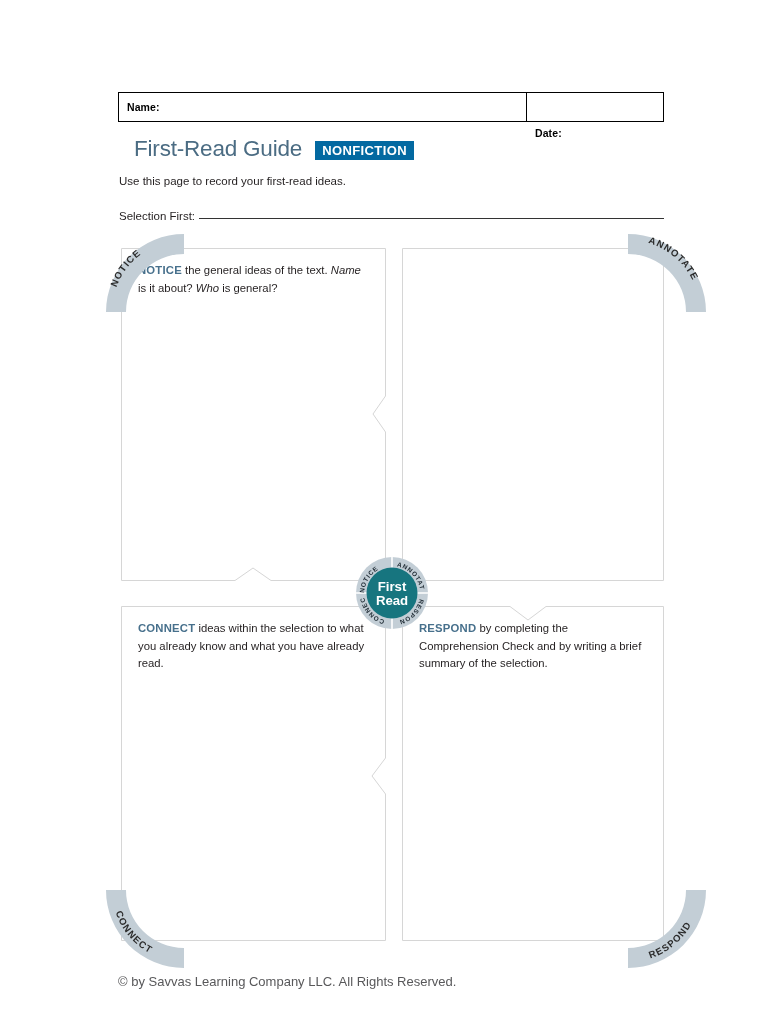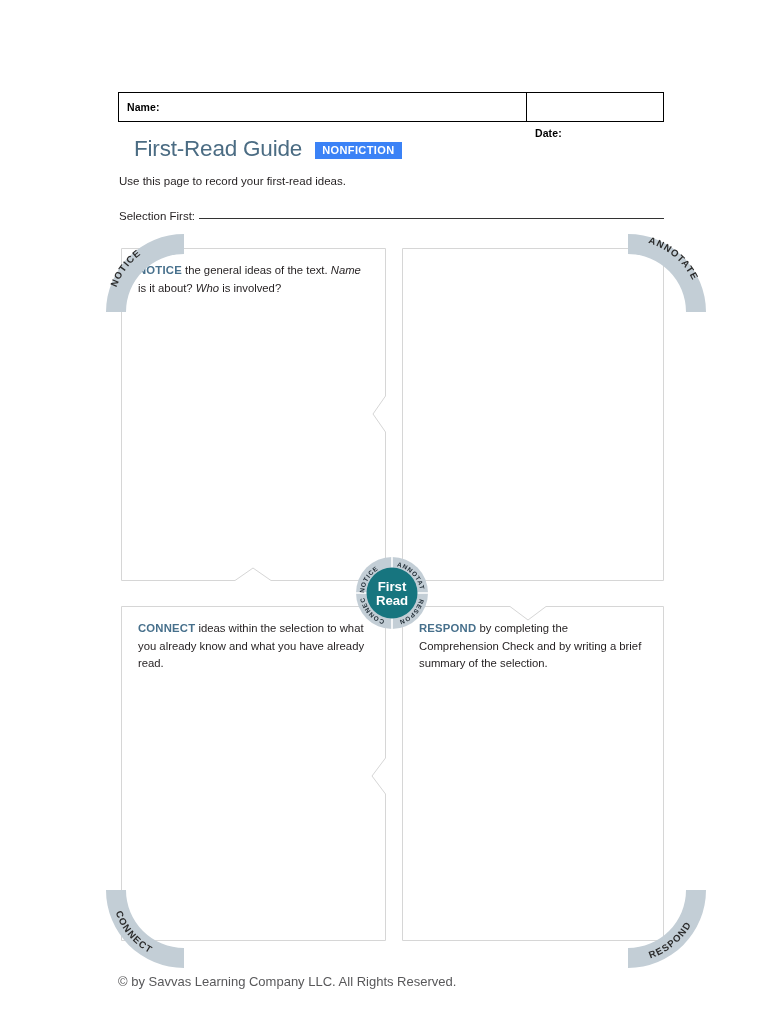--- a/index.html
+++ b/index.html
@@ -64,23 +64,23 @@
   }
   .doc-title {
     font-size: 22.5px;
     color: #4b6c83;
     letter-spacing: -0.2px;
     font-weight: normal;
     white-space: nowrap;
   }
   .genre-badge {
     margin-left: 13px;
-    background: #3b82f6;
+    background: #0369a1;
     color: #ffffff;
-    font-size: 11px;
+    font-size: 13px;
     font-weight: bold;
     letter-spacing: 0.4px;
     padding: 3px 7px 3px 7px;
     line-height: 1;
     position: relative;
     top: 1px;
   }
 
   .subtitle {
     position: absolute;
@@ -232,21 +232,21 @@
     <span class="sel-rule"></span>
   </div>
 
   <div class="quad-wrap">
 
     <div class="qbox q-notice">
       <svg class="frame" viewBox="0 0 265 333" preserveAspectRatio="none">
         <path d="M0.5,0.5 H264.5 V148 L252,166 L264.5,184 V332.5 H150 L132,320 L114,332.5 H0.5 Z" fill="#ffffff" stroke="#d6d6d6" stroke-width="1"></path>
       </svg>
       <div class="qtext">
-        <span class="qkey">NOTICE</span><span> the general ideas of the text. </span><span class="qem">Name</span><span> is it about? </span><span class="qem">Who</span><span> is involved?</span>
+        <span class="qkey">NOTICE</span><span> the general ideas of the text. </span><span class="qem">Name</span><span> is it about? </span><span class="qem">Who</span><span> is general?</span>
       </div>
     </div>
 
     <div class="qbox q-annotate">
       <svg class="frame" viewBox="0 0 262 333" preserveAspectRatio="none">
         <path d="M0.5,0.5 H261.5 V332.5 H0.5 Z" fill="#ffffff" stroke="#d6d6d6" stroke-width="1"></path>
       </svg>
     </div>
 
     <div class="qbox q-connect">

